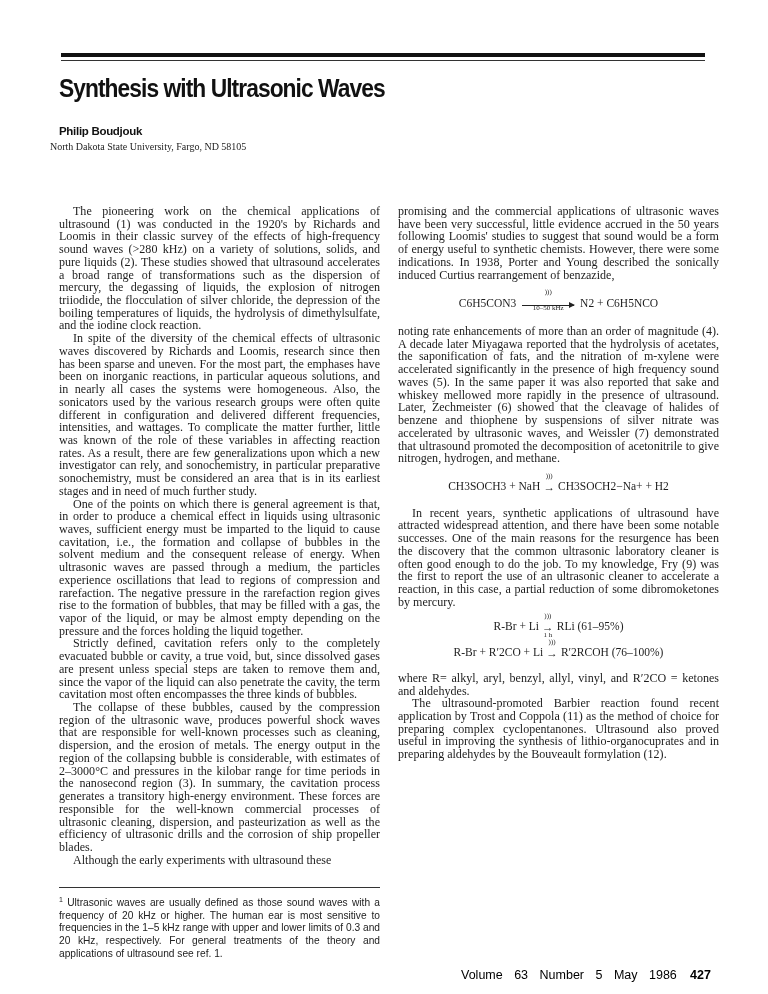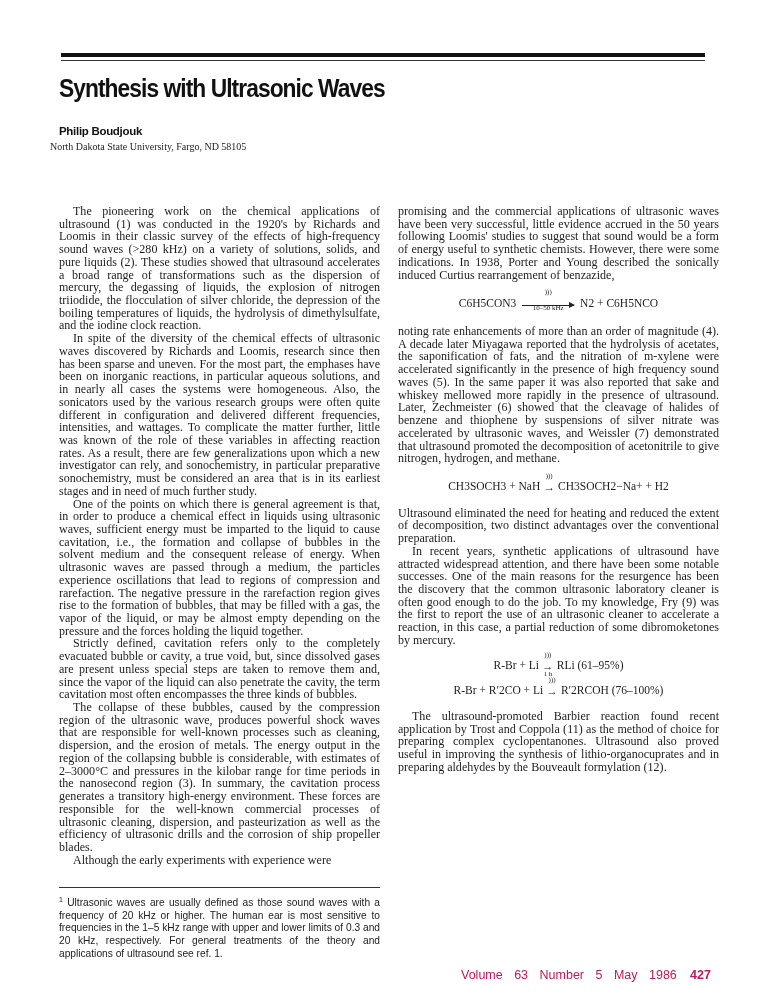--- a/index.html
+++ b/index.html
@@ -23,41 +23,41 @@
   .arrow-above { position: absolute; left: 0; right: 0; top: -12px; text-align: center; font-size: 7px; }
   .arrow-below { position: absolute; left: 0; right: 0; top: 4px; text-align: center; font-size: 7px; white-space: nowrap; }
   .short-arrow { display: inline-block; position: relative; width: 12px; vertical-align: middle; }
   .short-arrow .arrow-above { top: -11px; }
   .short-arrow .arrow-below { top: 8px; }
 
   .fn-rule { position: absolute; left: 59px; top: 887px; width: 321px; height: 1px; background: #333; }
   .footnote { position: absolute; left: 59px; top: 894px; width: 321px; font-family: "Liberation Sans", sans-serif; font-size: 10.2px; line-height: 12.7px; text-align: justify; color: #222; }
   .footnote .fnmark { font-size: 7px; vertical-align: 4px; }
 
-  .folio { position: absolute; top: 968px; font-family: "Liberation Sans", sans-serif; font-size: 12.5px; color: #be185d; }
+  .folio { position: absolute; top: 968px; font-family: "Liberation Sans", sans-serif; font-size: 12.5px; color: #000000; }
   .folio-journal { left: 461px; word-spacing: 8px; }
   .folio-page { left: 690px; font-weight: bold; }
 </style>
 </head>
 <body>
 
 <div class="rule-thick"></div>
 <div class="rule-thin"></div>
 
 <div class="title">Synthesis with Ultrasonic Waves</div>
 <div class="author">Philip Boudjouk</div>
 <div class="affil">North Dakota State University, Fargo, ND 58105</div>
 
 <div class="col col-left">
   <p>The pioneering work on the chemical applications of ultrasound (1) was conducted in the 1920's by Richards and Loomis in their classic survey of the effects of high-frequency sound waves (&gt;280 kHz) on a variety of solutions, solids, and pure liquids (2). These studies showed that ultrasound accelerates a broad range of transformations such as the dispersion of mercury, the degassing of liquids, the explosion of nitrogen triiodide, the flocculation of silver chloride, the depression of the boiling temperatures of liquids, the hydrolysis of dimethylsulfate, and the iodine clock reaction.</p>
   <p>In spite of the diversity of the chemical effects of ultrasonic waves discovered by Richards and Loomis, research since then has been sparse and uneven. For the most part, the emphases have been on inorganic reactions, in particular aqueous solutions, and in nearly all cases the systems were homogeneous. Also, the sonicators used by the various research groups were often quite different in configuration and delivered different frequencies, intensities, and wattages. To complicate the matter further, little was known of the role of these variables in affecting reaction rates. As a result, there are few generalizations upon which a new investigator can rely, and sonochemistry, in particular preparative sonochemistry, must be considered an area that is in its earliest stages and in need of much further study.</p>
   <p>One of the points on which there is general agreement is that, in order to produce a chemical effect in liquids using ultrasonic waves, sufficient energy must be imparted to the liquid to cause cavitation, i.e., the formation and collapse of bubbles in the solvent medium and the consequent release of energy. When ultrasonic waves are passed through a medium, the particles experience oscillations that lead to regions of compression and rarefaction. The negative pressure in the rarefaction region gives rise to the formation of bubbles, that may be filled with a gas, the vapor of the liquid, or may be almost empty depending on the pressure and the forces holding the liquid together.</p>
   <p>Strictly defined, cavitation refers only to the completely evacuated bubble or cavity, a true void, but, since dissolved gases are present unless special steps are taken to remove them and, since the vapor of the liquid can also penetrate the cavity, the term cavitation most often encompasses the three kinds of bubbles.</p>
   <p>The collapse of these bubbles, caused by the compression region of the ultrasonic wave, produces powerful shock waves that are responsible for well-known processes such as cleaning, dispersion, and the erosion of metals. The energy output in the region of the collapsing bubble is considerable, with estimates of 2–3000°C and pressures in the kilobar range for time periods in the nanosecond region (3). In summary, the cavitation process generates a transitory high-energy environment. These forces are responsible for the well-known commercial processes of ultrasonic cleaning, dispersion, and pasteurization as well as the efficiency of ultrasonic drills and the corrosion of ship propeller blades.</p>
-  <p>Although the early experiments with experience were</p>
+  <p>Although the early experiments with ultrasound these</p>
 </div>
 
 <div class="fn-rule"></div>
 <div class="footnote">
   <span class="fnmark">1</span>
   <span>Ultrasonic waves are usually defined as those sound waves with a frequency of 20 kHz or higher. The human ear is most sensitive to frequencies in the 1–5 kHz range with upper and lower limits of 0.3 and 20 kHz, respectively. For general treatments of the theory and applications of ultrasound see ref. 1.</span>
 </div>
 
 <div class="col col-right">
   <p class="noind">promising and the commercial applications of ultrasonic waves have been very successful, little evidence accrued in the 50 years following Loomis' studies to suggest that sound would be a form of energy useful to synthetic chemists. However, there were some indications. In 1938, Porter and Young described the sonically induced Curtius rearrangement of benzazide,</p>
@@ -76,21 +76,20 @@
 
   <div class="eq" style="margin: 15px 0 13px 0;">
     <span>CH3SOCH3 + NaH</span>
     <span class="short-arrow">
       <span class="arrow-above">)))</span>
       →
     </span>
     <span>CH3SOCH2−Na+ + H2</span>
   </div>
 
-  <p class="noind">Ultrasound eliminated the need for heating and reduced the extent of decomposition, two distinct advantages over the conventional preparation.</p>
   <p>In recent years, synthetic applications of ultrasound have attracted widespread attention, and there have been some notable successes. One of the main reasons for the resurgence has been the discovery that the common ultrasonic laboratory cleaner is often good enough to do the job. To my knowledge, Fry (9) was the first to report the use of an ultrasonic cleaner to accelerate a reaction, in this case, a partial reduction of some dibromoketones by mercury.</p>
 
   <div class="eq" style="margin: 12px 0 12px 0;">
     <span>R-Br + Li</span>
     <span class="short-arrow">
       <span class="arrow-above">)))</span>
       →
       <span class="arrow-below">1 h</span>
     </span>
     <span>RLi (61–95%)</span>
@@ -99,17 +98,18 @@
 
   <div class="eq" style="margin: 12px 0 12px 0;">
     <span>R-Br + R′2CO + Li</span>
     <span class="short-arrow">
       <span class="arrow-above">)))</span>
       →
     </span>
     <span>R′2RCOH (76–100%)</span>
   </div>
 
+  <p class="noind">where R= alkyl, aryl, benzyl, allyl, vinyl, and R′2CO = ketones and aldehydes.</p>
   <p>The ultrasound-promoted Barbier reaction found recent application by Trost and Coppola (11) as the method of choice for preparing complex cyclopentanones. Ultrasound also proved useful in improving the synthesis of lithio-organocuprates and in preparing aldehydes by the Bouveault formylation (12).</p>
 </div>
 
 <div class="folio folio-journal">Volume 63   Number 5   May 1986</div>
 <div class="folio folio-page">427</div>
 
 </body></html>

